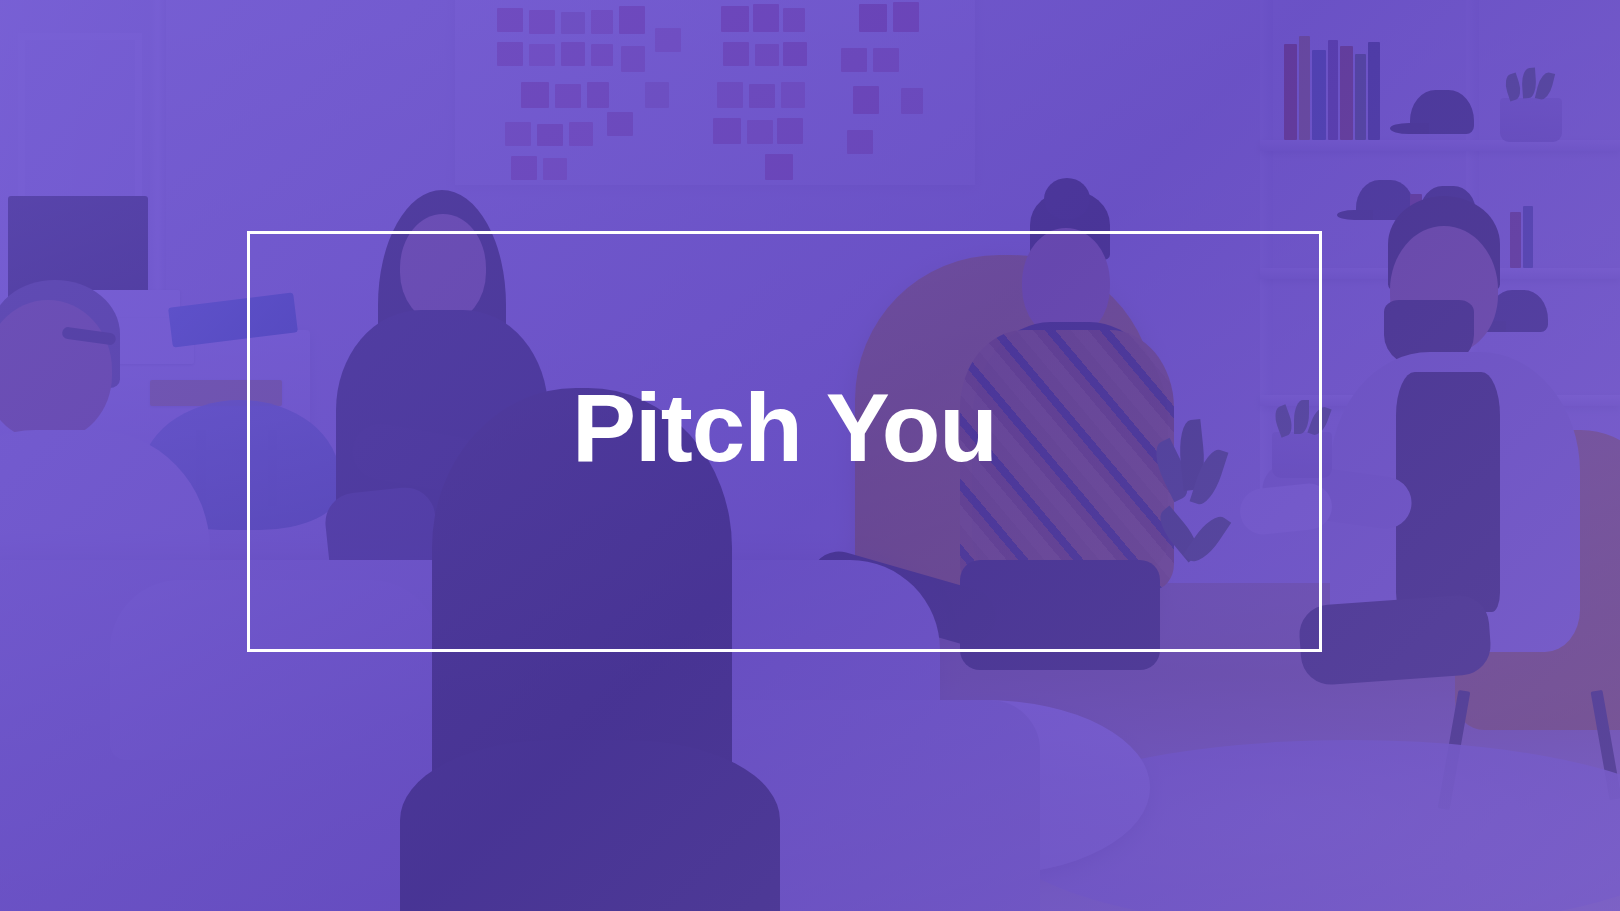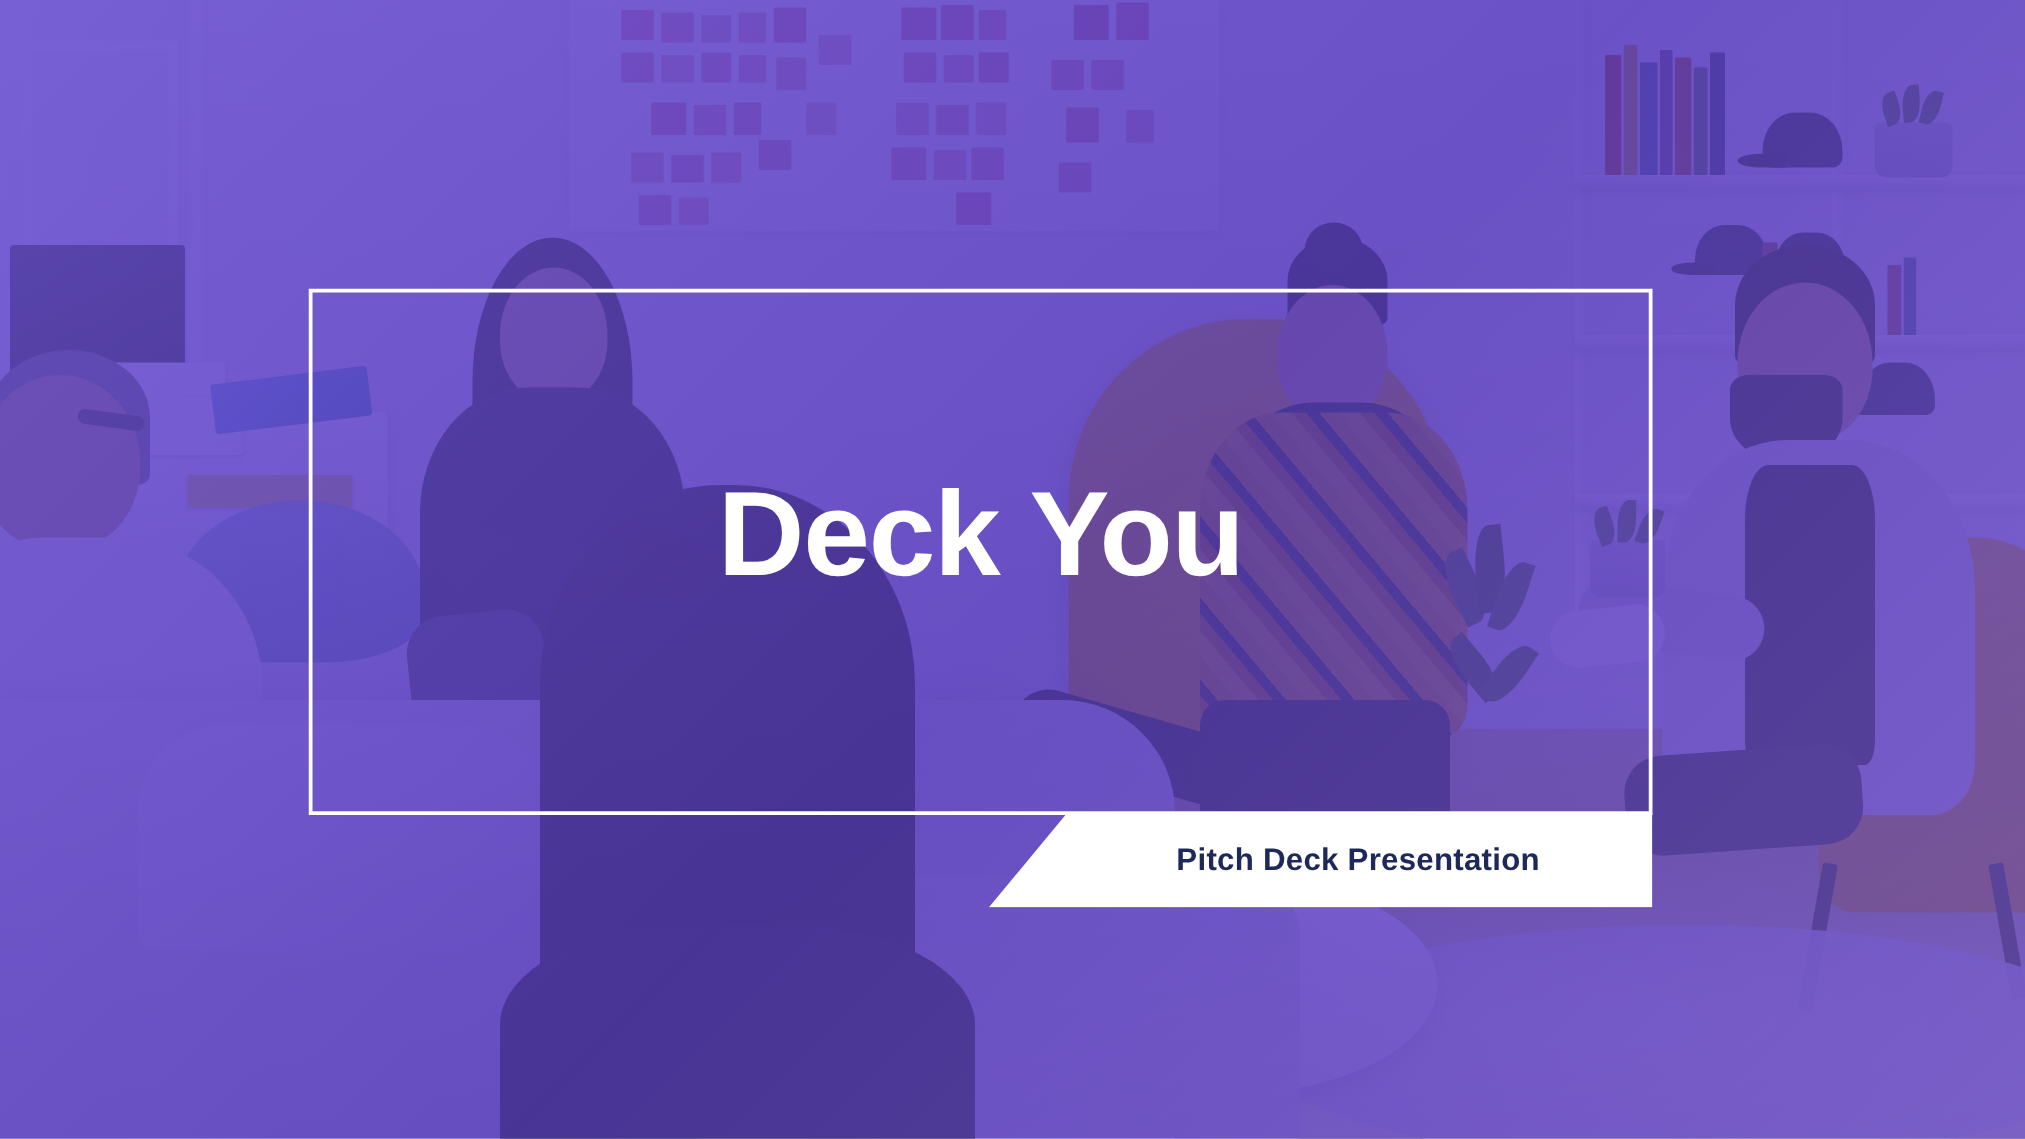--- a/index.html
+++ b/index.html
@@ -422,19 +422,16 @@
     <div class="plant-leaf" style="left:1168px;top:506px;width:22px;height:56px;transform:rotate(-40deg);background:#42603e;"></div>
     <div class="plant-leaf" style="left:1196px;top:512px;width:22px;height:54px;transform:rotate(34deg);background:#4b6a48;"></div>
 
     <div class="duotone"></div>
     <div class="duotone3"></div>
     <div class="duotone2"></div>
   </div>
 
   <div class="frame"></div>
 
-  <div class="title">Deck You</div>
-
-  <div class="banner">
-    <span class="banner-text">Pitch Deck Presentation</span>
-  </div>
+  <div class="title">Pitch You</div>
+
 
 </div>
 
 </body></html>

